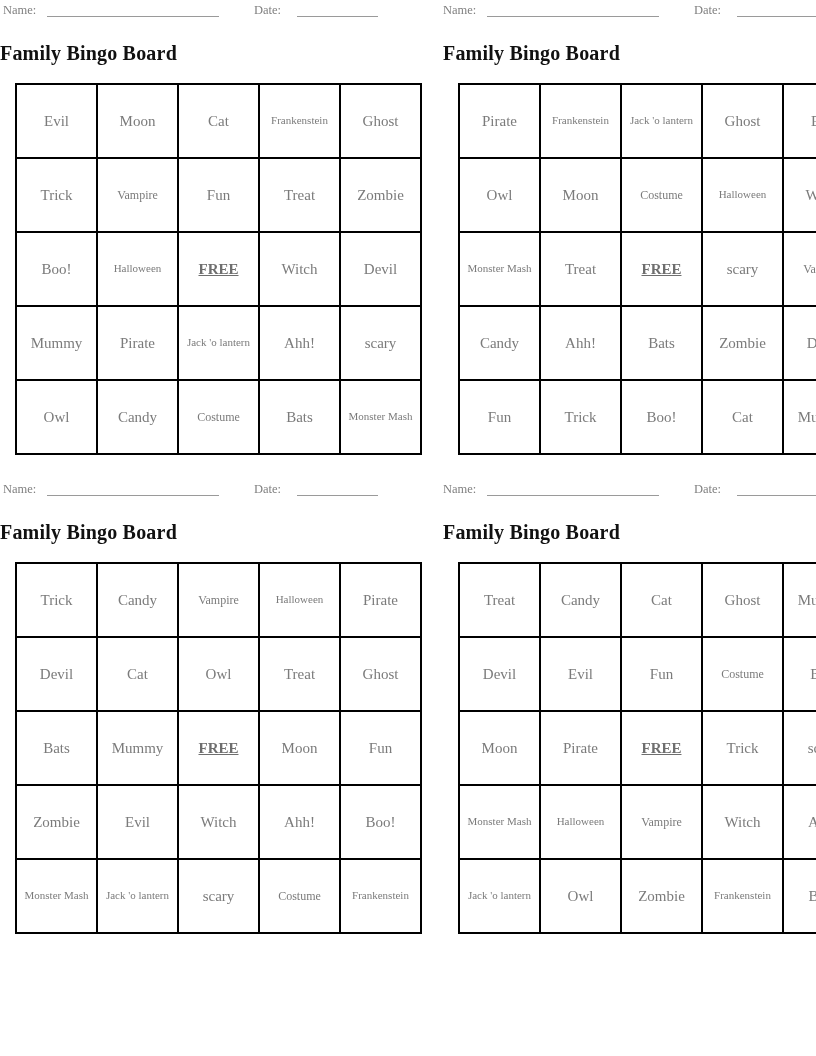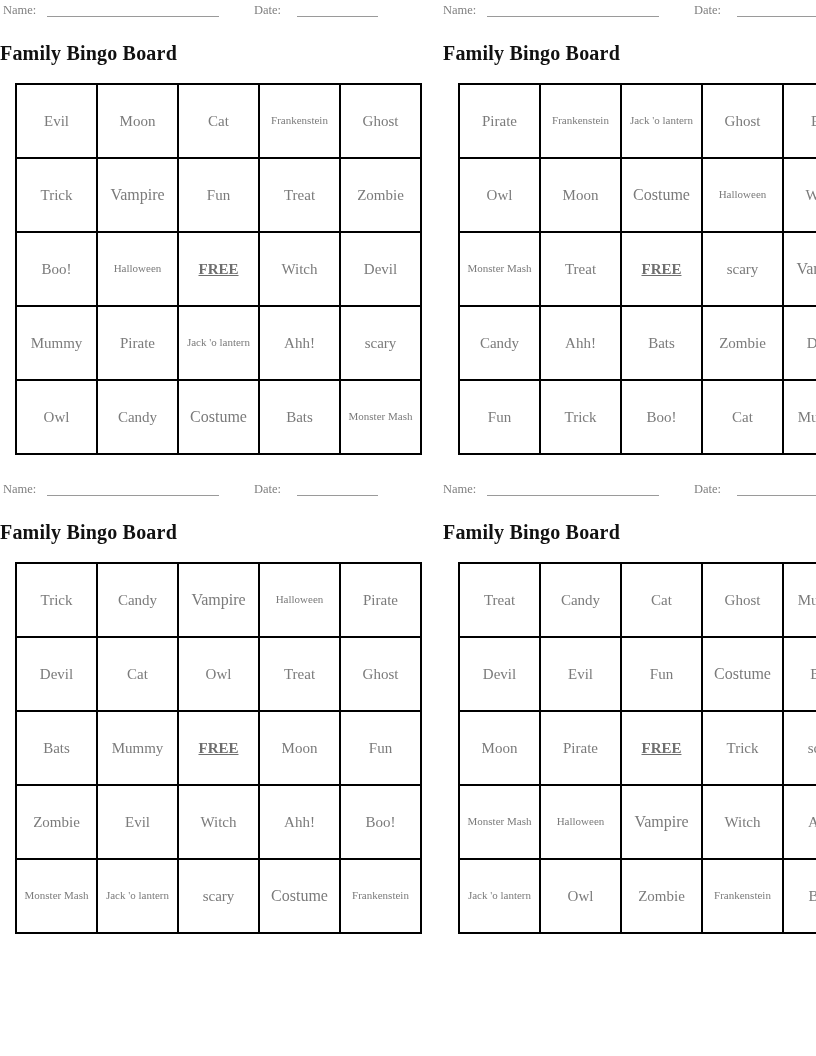--- a/index.html
+++ b/index.html
@@ -32,21 +32,21 @@
 
   table.grid{position:absolute;top:83px;left:15px;
              border-collapse:collapse;table-layout:fixed;width:375px;}
   table.grid td{
     width:75px;height:70px;
     border:2px solid #000000;
     text-align:center;vertical-align:middle;
     color:#7b7b7b;font-size:15px;line-height:1.25;
     padding:1px 2px;overflow:hidden;background:#ffffff;
   }
-  table.grid td.md{font-size:16px;}
+  table.grid td.md{font-size:12px;}
   table.grid td.sm{font-size:11px;}
   table.grid td.free{font-weight:bold;text-decoration:underline;color:#6e6e6e;}
 </style>
 </head>
 <body>
 
 <div class="page">
 
   <section class="card q-tl">
     <div class="hdr">

